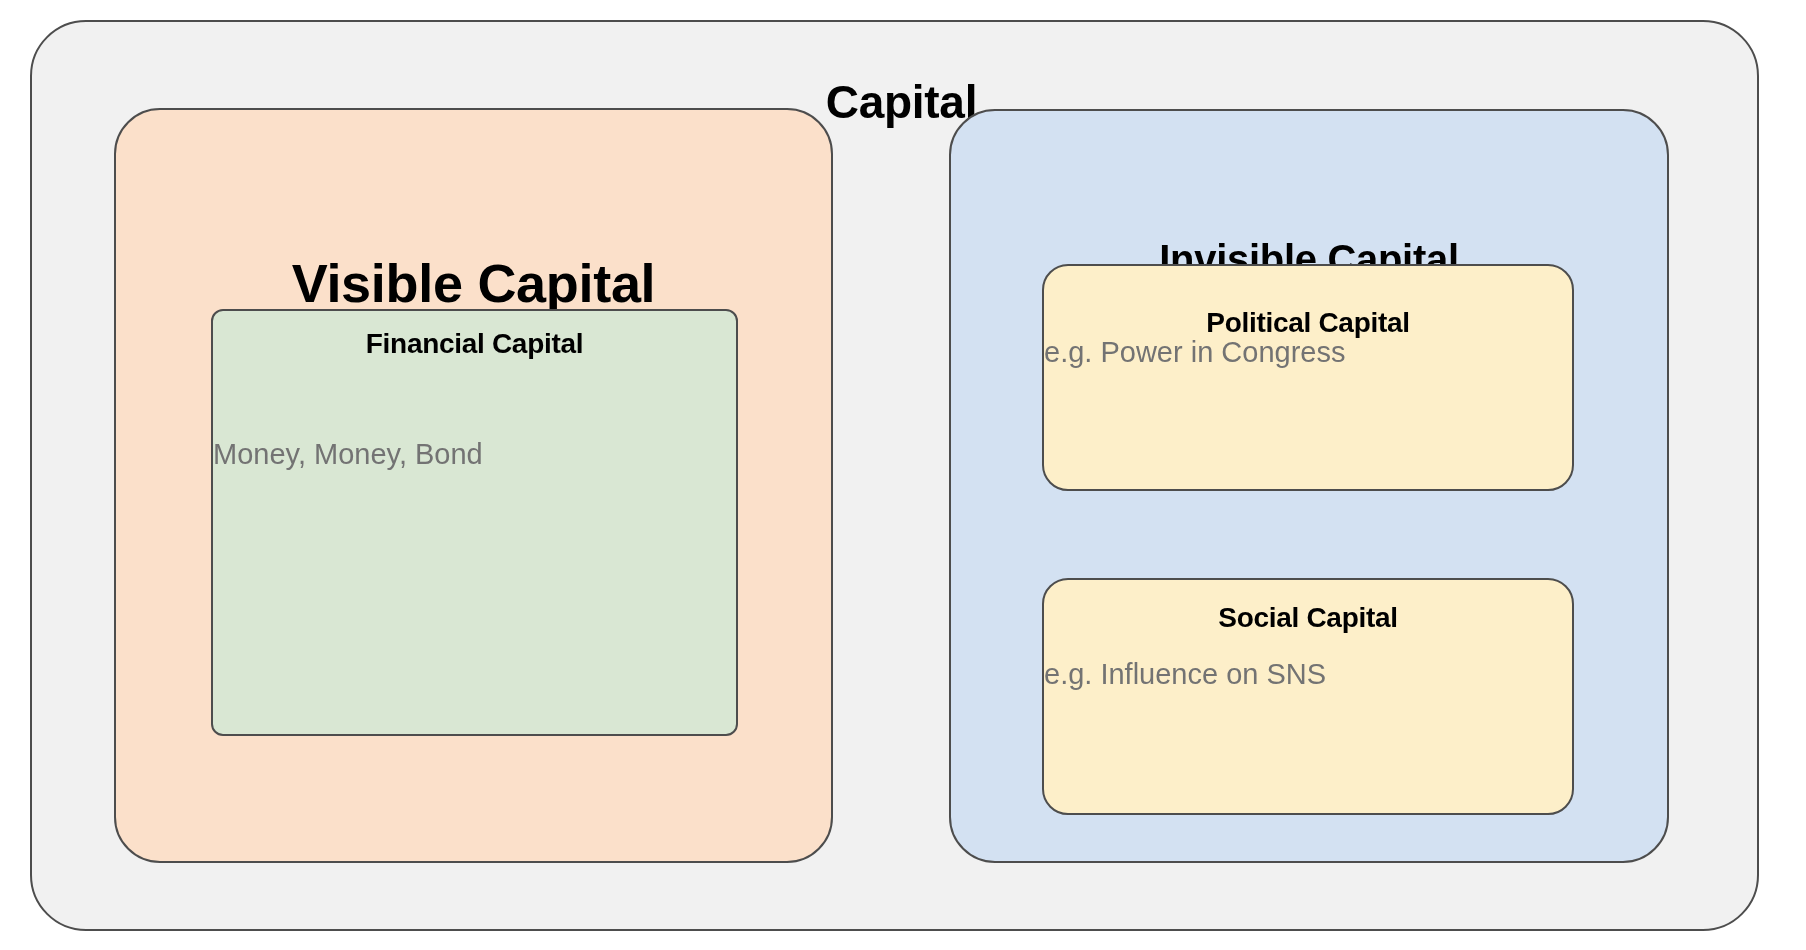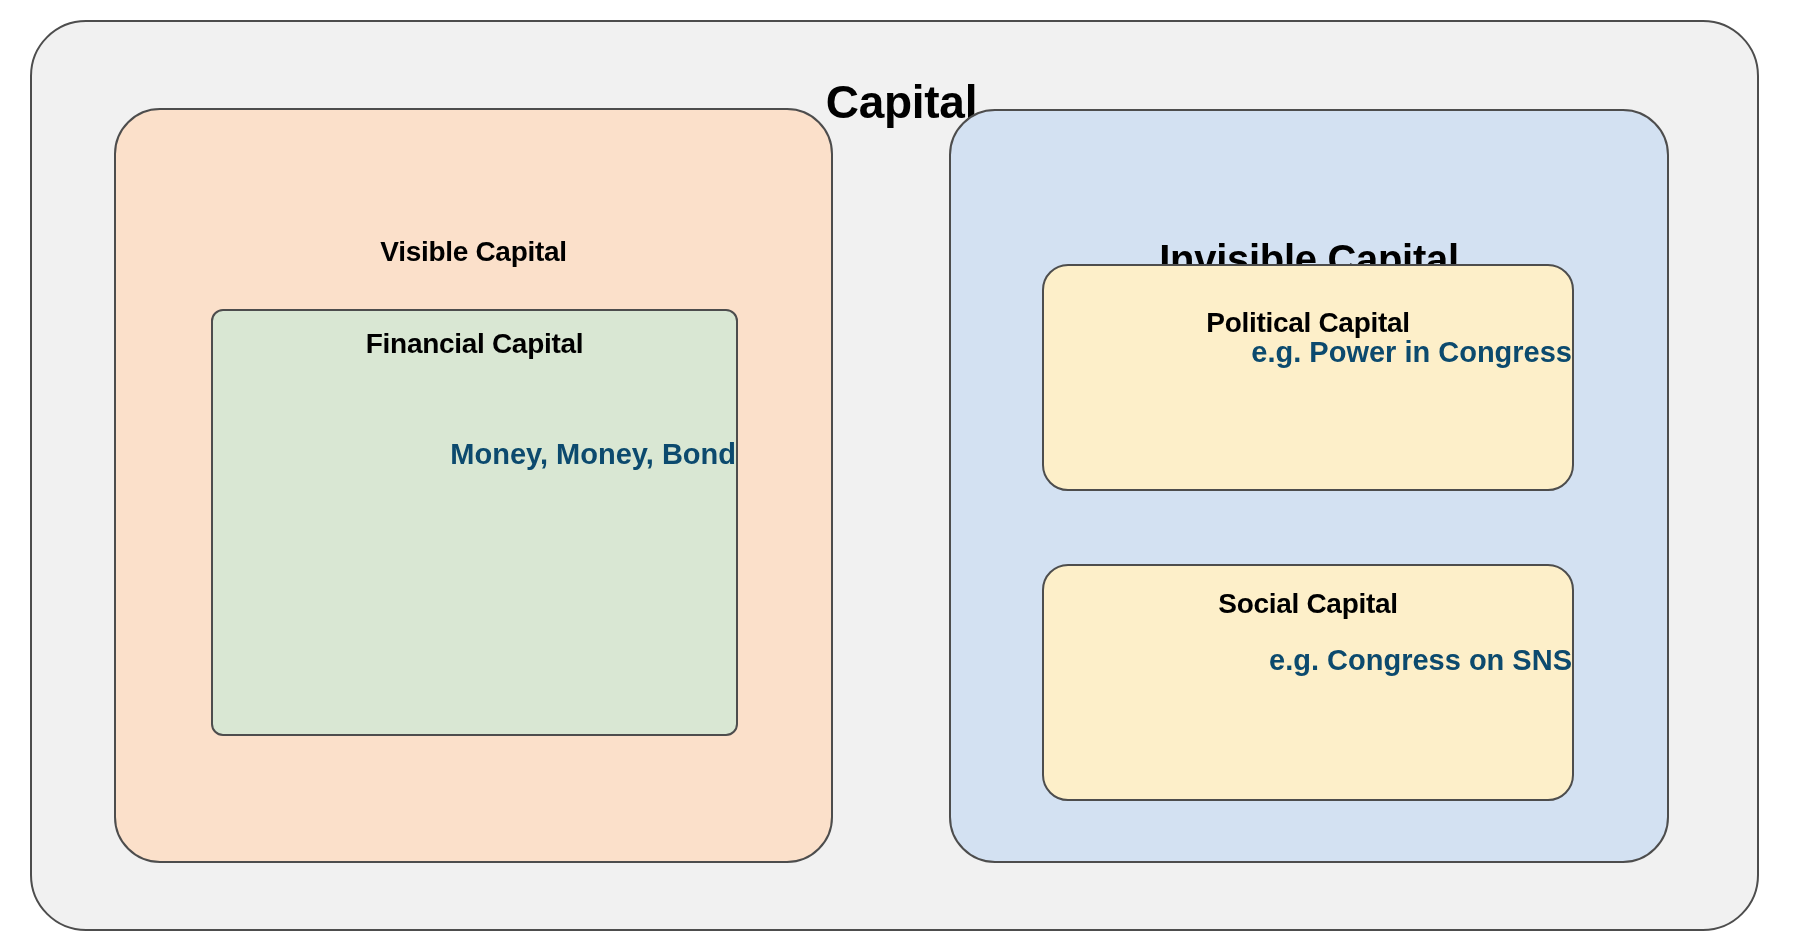--- a/index.html
+++ b/index.html
@@ -71,21 +71,21 @@
   .box-political {
     left: 1042px;
     top: 264px;
     width: 532px;
     height: 227px;
     background: #fdefc9;
     border-radius: 26px;
   }
   .box-social {
     left: 1042px;
-    top: 564px;
+    top: 578px;
     width: 532px;
     height: 237px;
     background: #fdefc9;
     border-radius: 26px;
   }
 
   
   .title-root {
     position: absolute;
     left: 0;
@@ -96,22 +96,22 @@
     letter-spacing: -0.3px;
   }
 
   .title-capital {
     top: 53px;
     font-size: 46px;
     padding-left: 14px;
   }
 
   .title-visible {
-    top: 126px;
-    font-size: 28px;
+    top: 142px;
+    font-size: 54px;
   }
 
   .title-invisible {
     top: 126px;
     font-size: 40px;
   }
 
   .title-financial {
     top: 17px;
     font-size: 28px;
@@ -125,23 +125,23 @@
 
   .title-social {
     top: 22px;
     font-size: 28px;
   }
 
   .subtext {
     position: absolute;
     left: 0;
     right: 0;
-    text-align: right;
-    color: #0c4a6e;
-    font-weight: bold;
+    text-align: left;
+    color: #737373;
+    font-weight: normal;
     font-size: 29px;
   }
 
   .sub-financial { top: 127px; }
   .sub-political { top: 70px; }
   .sub-social    { top: 78px; }
 </style>
 </head>
 <body>
 
@@ -164,16 +164,16 @@
     <div class="title-root title-invisible">Invisible Capital</div>
   </div>
 
   <div class="box box-political">
     <div class="title-root title-political">Political Capital</div>
     <div class="subtext sub-political">e.g. Power in Congress</div>
   </div>
 
   <div class="box box-social">
     <div class="title-root title-social">Social Capital</div>
-    <div class="subtext sub-social">e.g. Congress on SNS</div>
+    <div class="subtext sub-social">e.g. Influence on SNS</div>
   </div>
 
 </div>
 
 </body></html>

